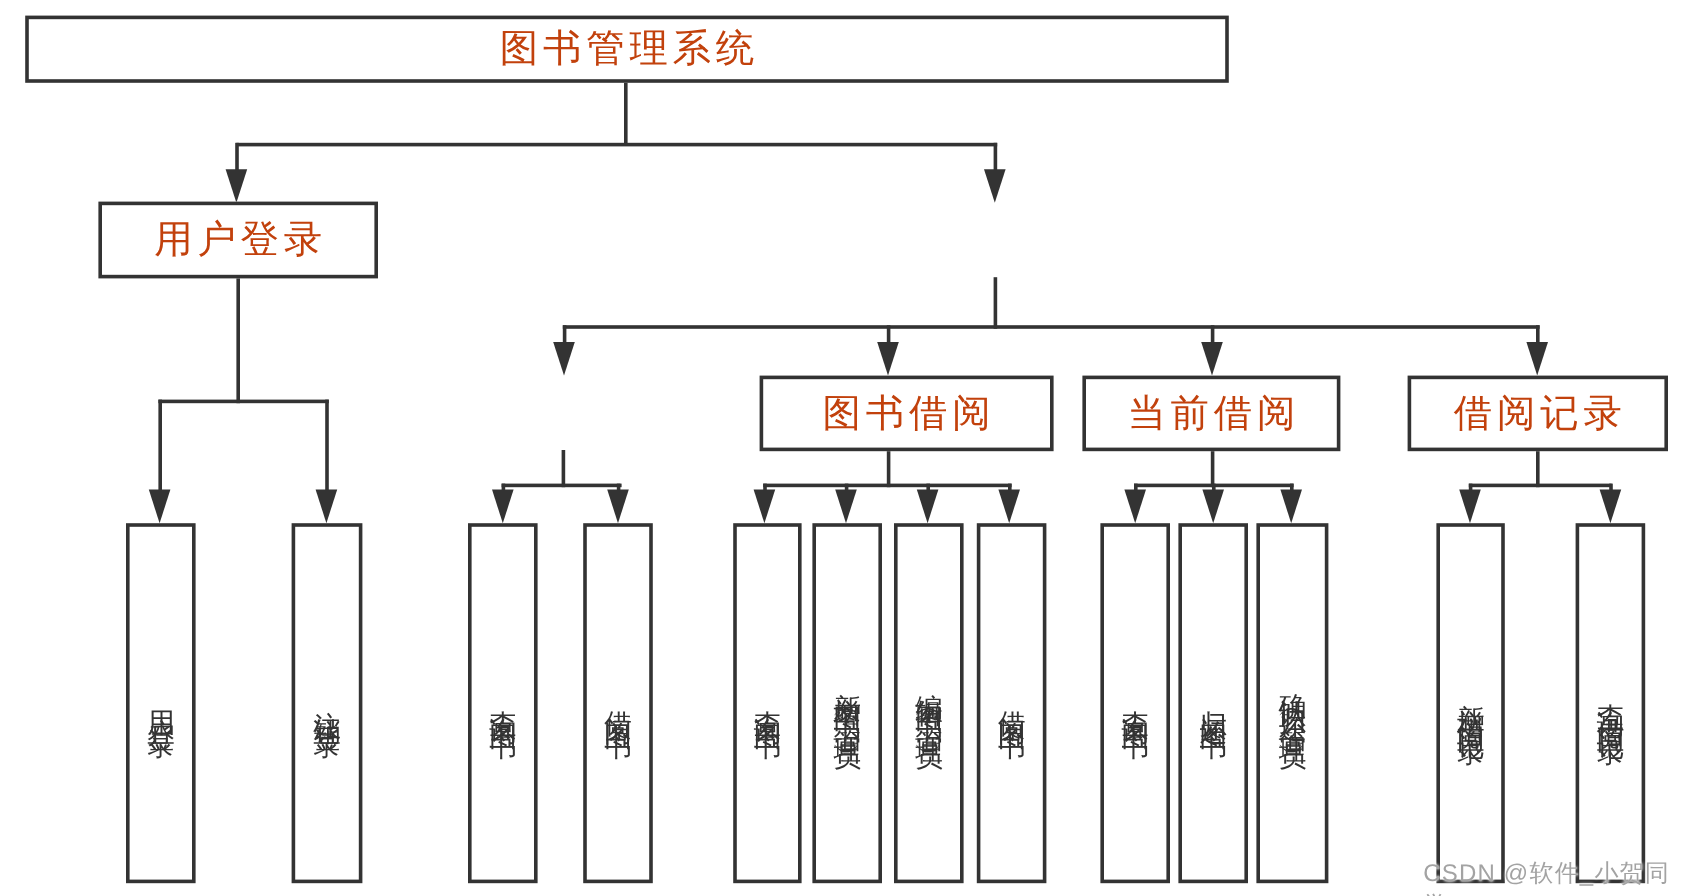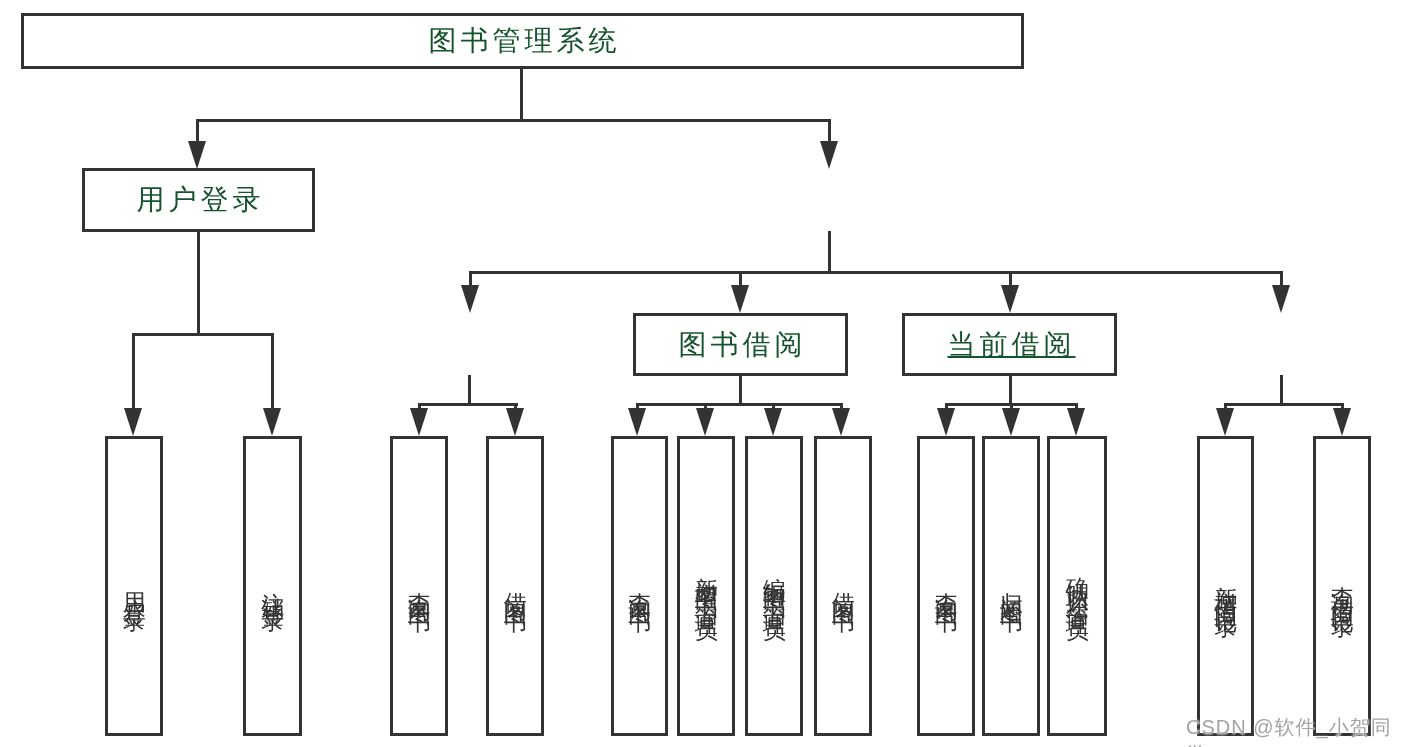--- a/index.html
+++ b/index.html
@@ -4,21 +4,21 @@
 <title>图书管理系统</title>
 <style>
   html,body{margin:0;padding:0;background:#ffffff;}
   #canvas{
     position:relative;width:1405px;height:747px;background:#ffffff;overflow:hidden;
     font-family:"Liberation Sans","DejaVu Sans",sans-serif;color:#333333;
   }
   .box{
     position:absolute;box-sizing:border-box;border:3px solid #333333;background:#ffffff;
     display:flex;align-items:center;justify-content:center;
-    font-size:28px;letter-spacing:4px;text-indent:4px;color:#14532d;z-index:2;
+    font-size:32px;letter-spacing:4px;text-indent:4px;color:#c2410c;z-index:2;
   }
   .vbox{
     position:absolute;box-sizing:border-box;border:3px solid #333333;background:#ffffff;
     display:flex;align-items:center;justify-content:center;z-index:2;
     top:436px;height:300px;
   }
   .vbox span{
     writing-mode:vertical-rl;text-orientation:mixed;
     font-size:23px;letter-spacing:6px;line-height:1.1;color:#333333;white-space:nowrap;
   }
@@ -66,25 +66,28 @@
   <div class="hline" style="left:469px;top:271px;width:814px;"></div>
   <div class="vline" style="left:469px;top:271px;height:18px;"></div>
   <div class="arrow" style="left:461px;top:285px;"></div>
   <div class="vline" style="left:739px;top:271px;height:18px;"></div>
   <div class="arrow" style="left:731px;top:285px;"></div>
   <div class="vline" style="left:1009px;top:271px;height:18px;"></div>
   <div class="arrow" style="left:1001px;top:285px;"></div>
   <div class="vline" style="left:1280px;top:271px;height:18px;"></div>
   <div class="arrow" style="left:1272px;top:285px;"></div>
 
-  <div class="box" style="left:633px;top:313px;width:215px;height:63px;">
+  <div class="box" style="left:633px;top:313px;width:245px;height:63px;">
     <span>图书借阅</span>
   </div>
-  <div class="box" style="left:902px;top:313px;width:215px;height:63px;text-decoration:underline;">
+  <div class="box" style="left:902px;top:313px;width:215px;height:63px;">
     <span>当前借阅</span>
+  </div>
+  <div class="box" style="left:1173px;top:313px;width:217px;height:63px;">
+    <span>借阅记录</span>
   </div>
 
   <div class="vline" style="left:468px;top:375px;height:31px;"></div>
   <div class="hline" style="left:418px;top:403px;width:100px;"></div>
   <div class="vline" style="left:418px;top:403px;height:9px;"></div>
   <div class="arrow" style="left:410px;top:408px;"></div>
   <div class="vline" style="left:514px;top:403px;height:9px;"></div>
   <div class="arrow" style="left:506px;top:408px;"></div>
 
   <div class="vline" style="left:739px;top:375px;height:31px;"></div>

